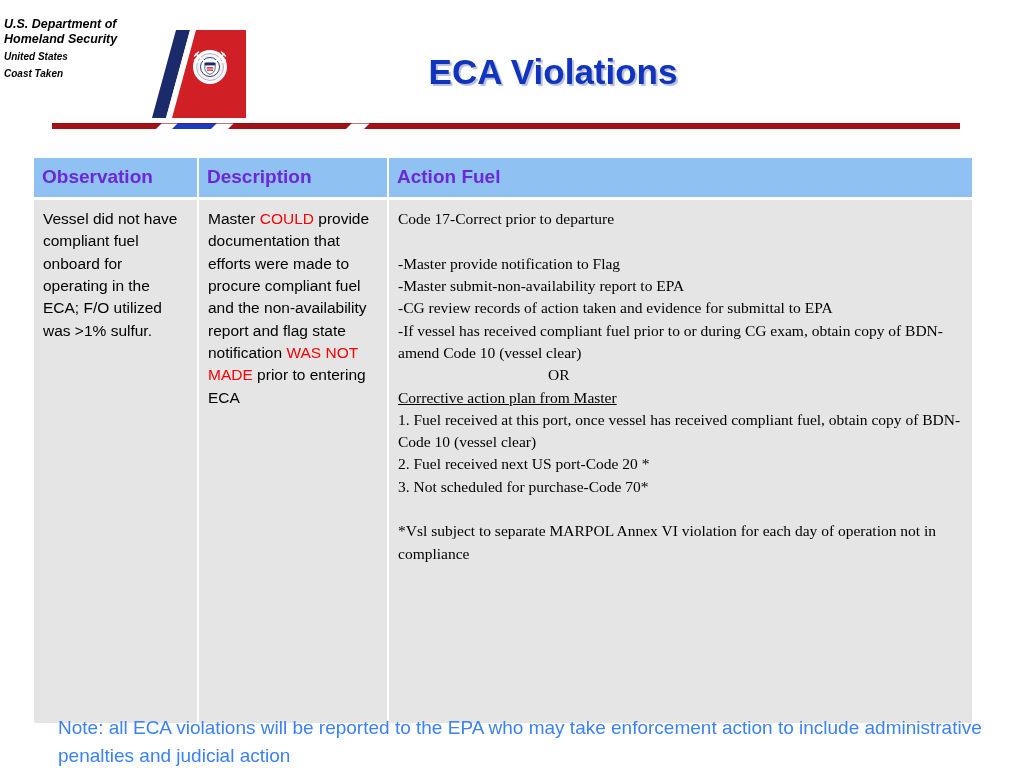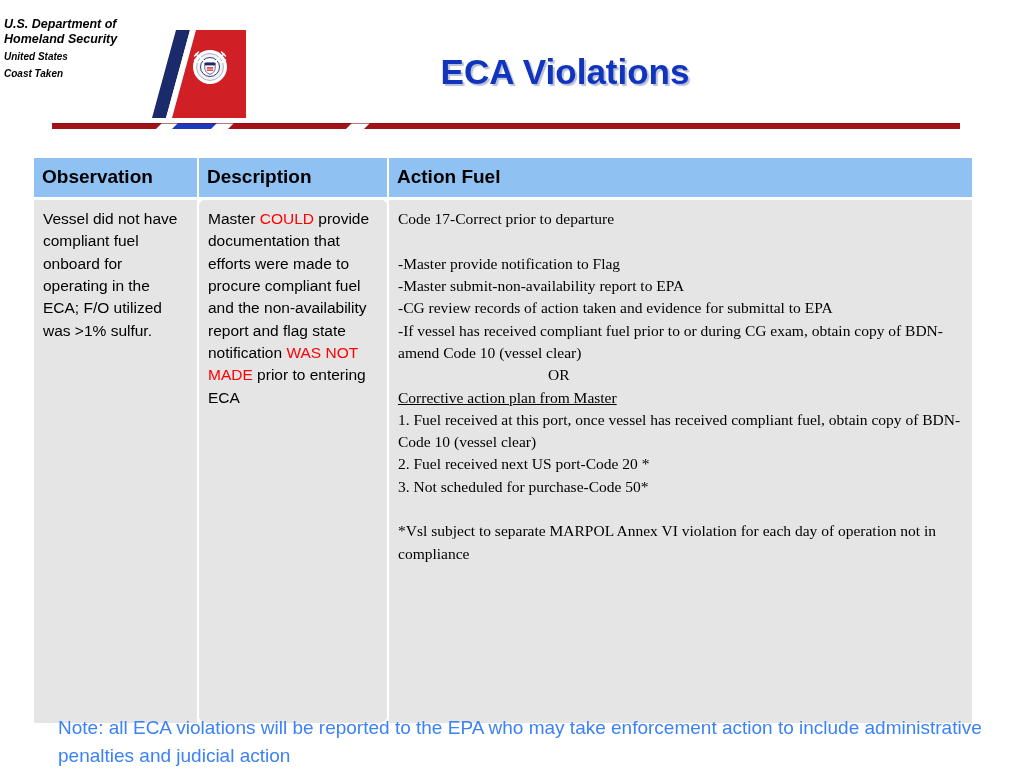--- a/index.html
+++ b/index.html
@@ -43,21 +43,21 @@
     left: 138px;
     top: 22px;
     width: 104px;
     height: 88px;
   }
   #cg-emblem svg { display: block; }
 
   
   #page-title {
     position: absolute;
-    left: 330px;
+    left: 318px;
     top: 52px;
     width: 470px;
     text-align: center;
     font-size: 35px;
     font-weight: bold;
     color: #1034bd;
     text-shadow: 2px 2px 1px #b9bfd8;
     letter-spacing: 0px;
   }
 
@@ -79,21 +79,21 @@
     width: 938px;
     border-collapse: collapse;
     table-layout: fixed;
   }
   #eca-table col.c1 { width: 164px; }
   #eca-table col.c2 { width: 190px; }
   #eca-table col.c3 { width: 584px; }
 
   #eca-table th {
     background: #8fc2f2;
-    color: #000000;
+    color: #6d28d9;
     font-size: 19px;
     font-weight: bold;
     text-align: left;
     padding: 6px 3px 7px 8px;
     border-right: 2px solid #ffffff;
     vertical-align: middle;
     height: 26px;
   }
   #eca-table th:last-child { border-right: none; }
 
@@ -105,21 +105,21 @@
     text-align: left;
     vertical-align: top;
     padding: 8px 9px 10px 9px;
     border-right: 2px solid #ffffff;
     border-top: 3px solid #ffffff;
     height: 505px;
   }
   #eca-table td:last-child { border-right: none; }
 
   .cell-obs { font-size: 16px; line-height: 1.47; }
-  .cell-desc { font-size: 16px; line-height: 1.45; border-radius: 9px; }
+  .cell-desc { font-size: 16px; line-height: 1.45; }
   .cell-action { font-size: 15.5px; line-height: 1.44; font-family: Liberation Serif, serif; }
 
   .red { color: #ff0000; }
   .underlined { text-decoration: underline; }
   .blank-line { display: block; height: 1.44em; }
   .or-line { display: block; padding-left: 150px; }
 
   
   #bottom-note {
     position: absolute;
@@ -218,21 +218,21 @@
         <div>Code 17-Correct prior to departure</div>
         <span class="blank-line"></span>
         <div>-Master provide notification to Flag</div>
         <div>-Master submit-non-availability report to EPA</div>
         <div>-CG review records of action taken and evidence for submittal to EPA</div>
         <div>-If vessel has received compliant fuel prior to or during CG exam, obtain copy of BDN-amend Code 10 (vessel clear)</div>
         <div class="or-line">OR</div>
         <div class="underlined">Corrective action plan from Master</div>
         <div>1. Fuel received at this port, once vessel has received compliant fuel, obtain copy of BDN-Code 10 (vessel clear)</div>
         <div>2. Fuel received next US port-Code 20 *</div>
-        <div>3. Not scheduled for purchase-Code 50*</div>
+        <div>3. Not scheduled for purchase-Code 70*</div>
         <span class="blank-line"></span>
         <div>*Vsl subject to separate MARPOL Annex VI violation for each day of operation not in compliance</div>
       </td>
     </tr>
   </tbody>
 </table>
 
 <div id="bottom-note">Note: all ECA violations will be reported to the EPA who may take enforcement action to include administrative penalties and judicial action</div>
 
 </body></html>

